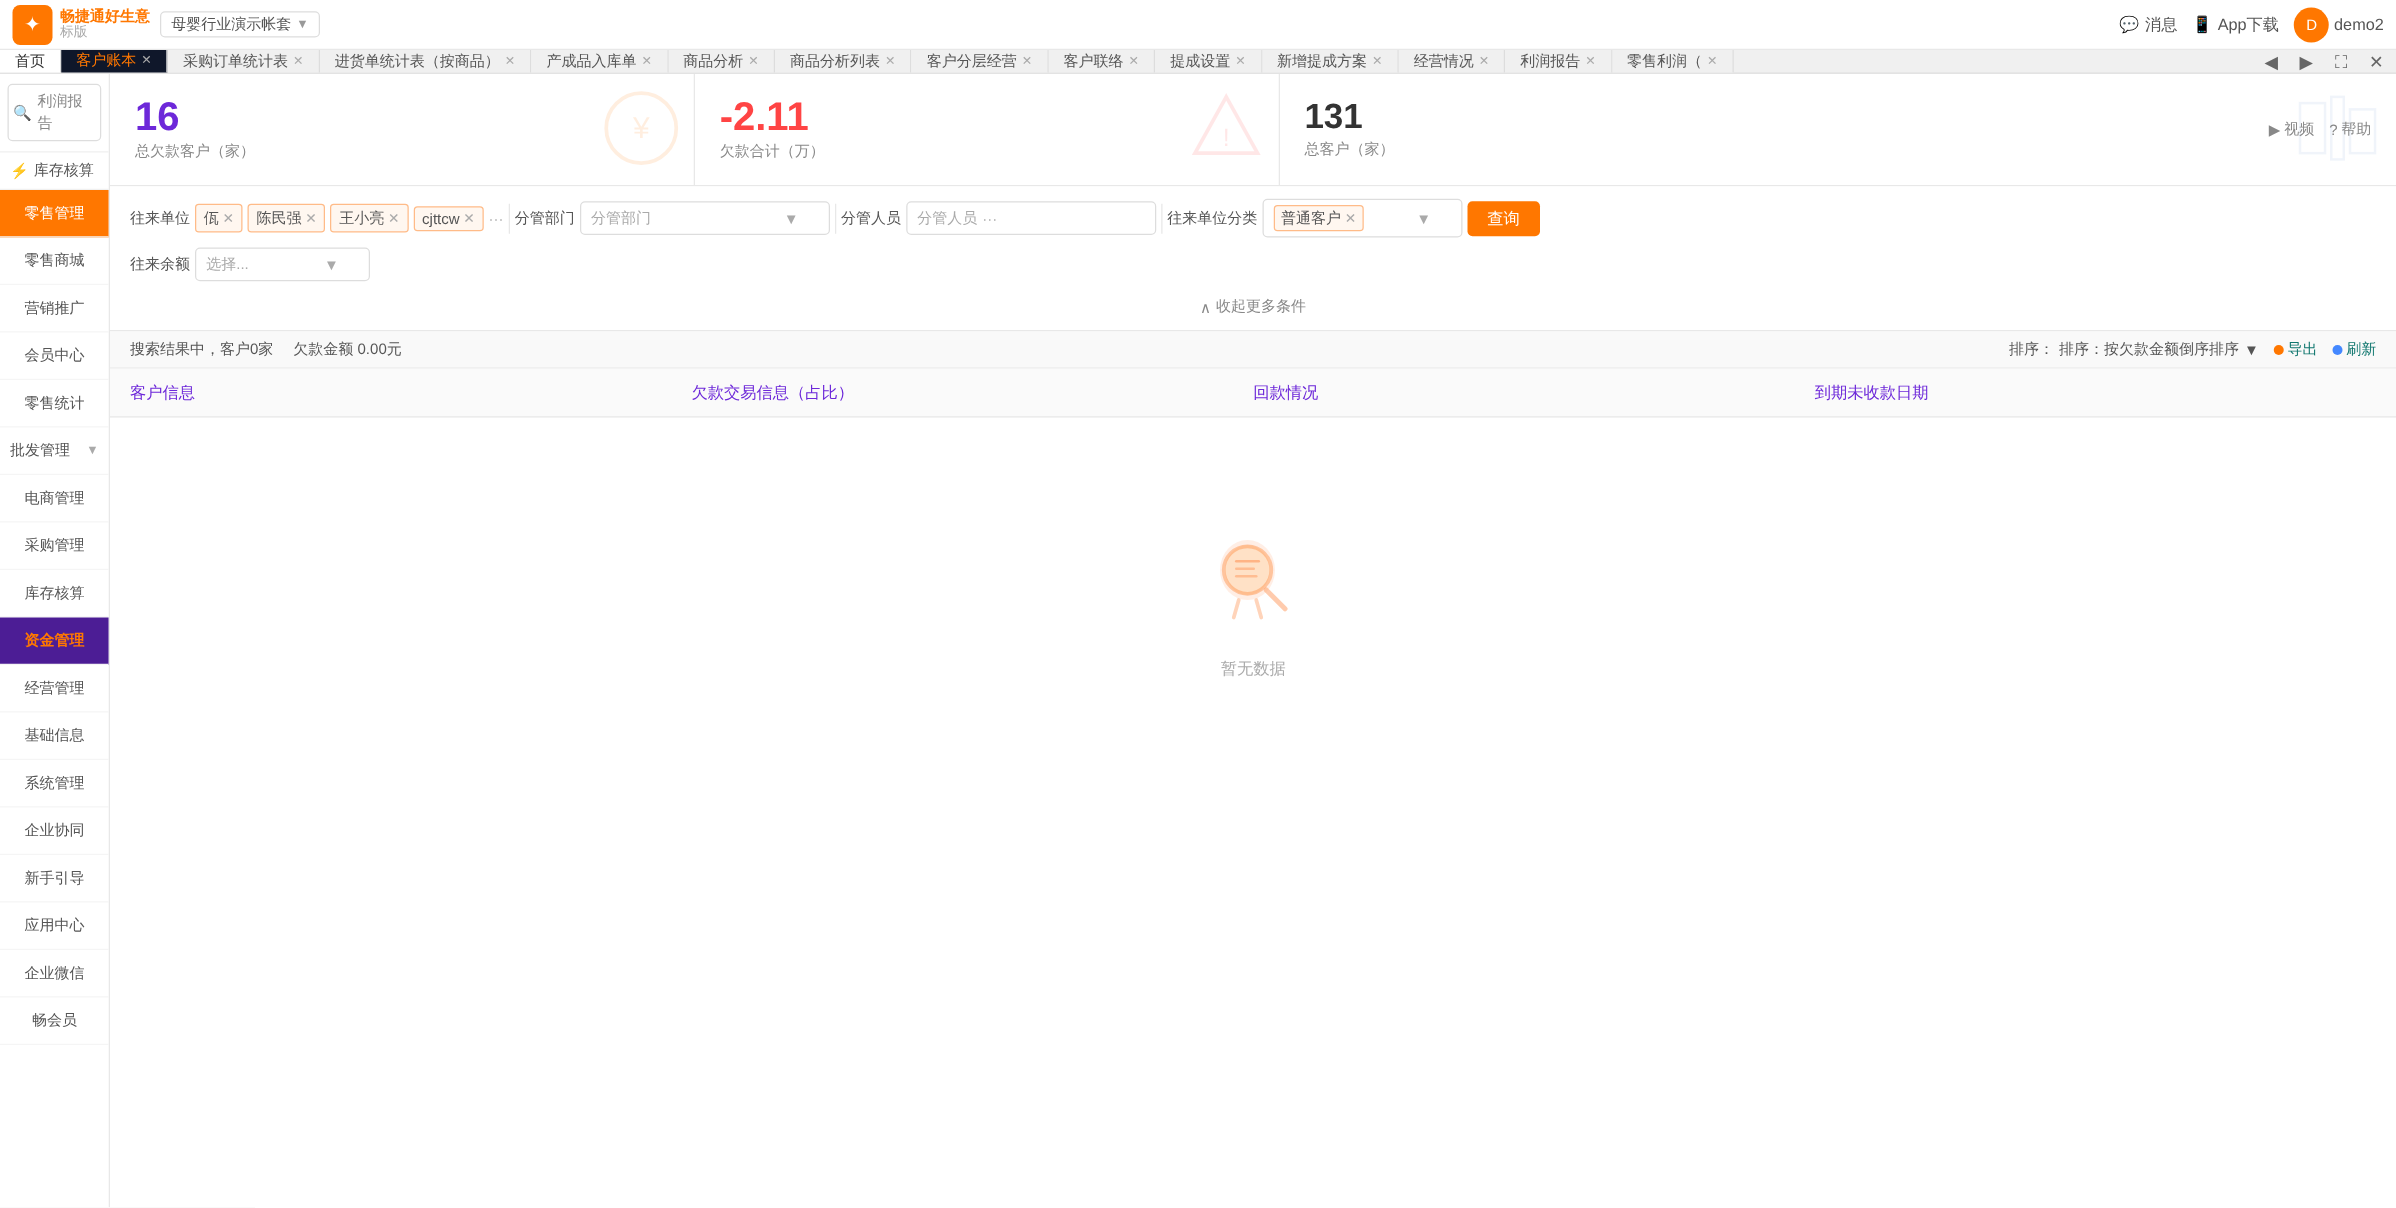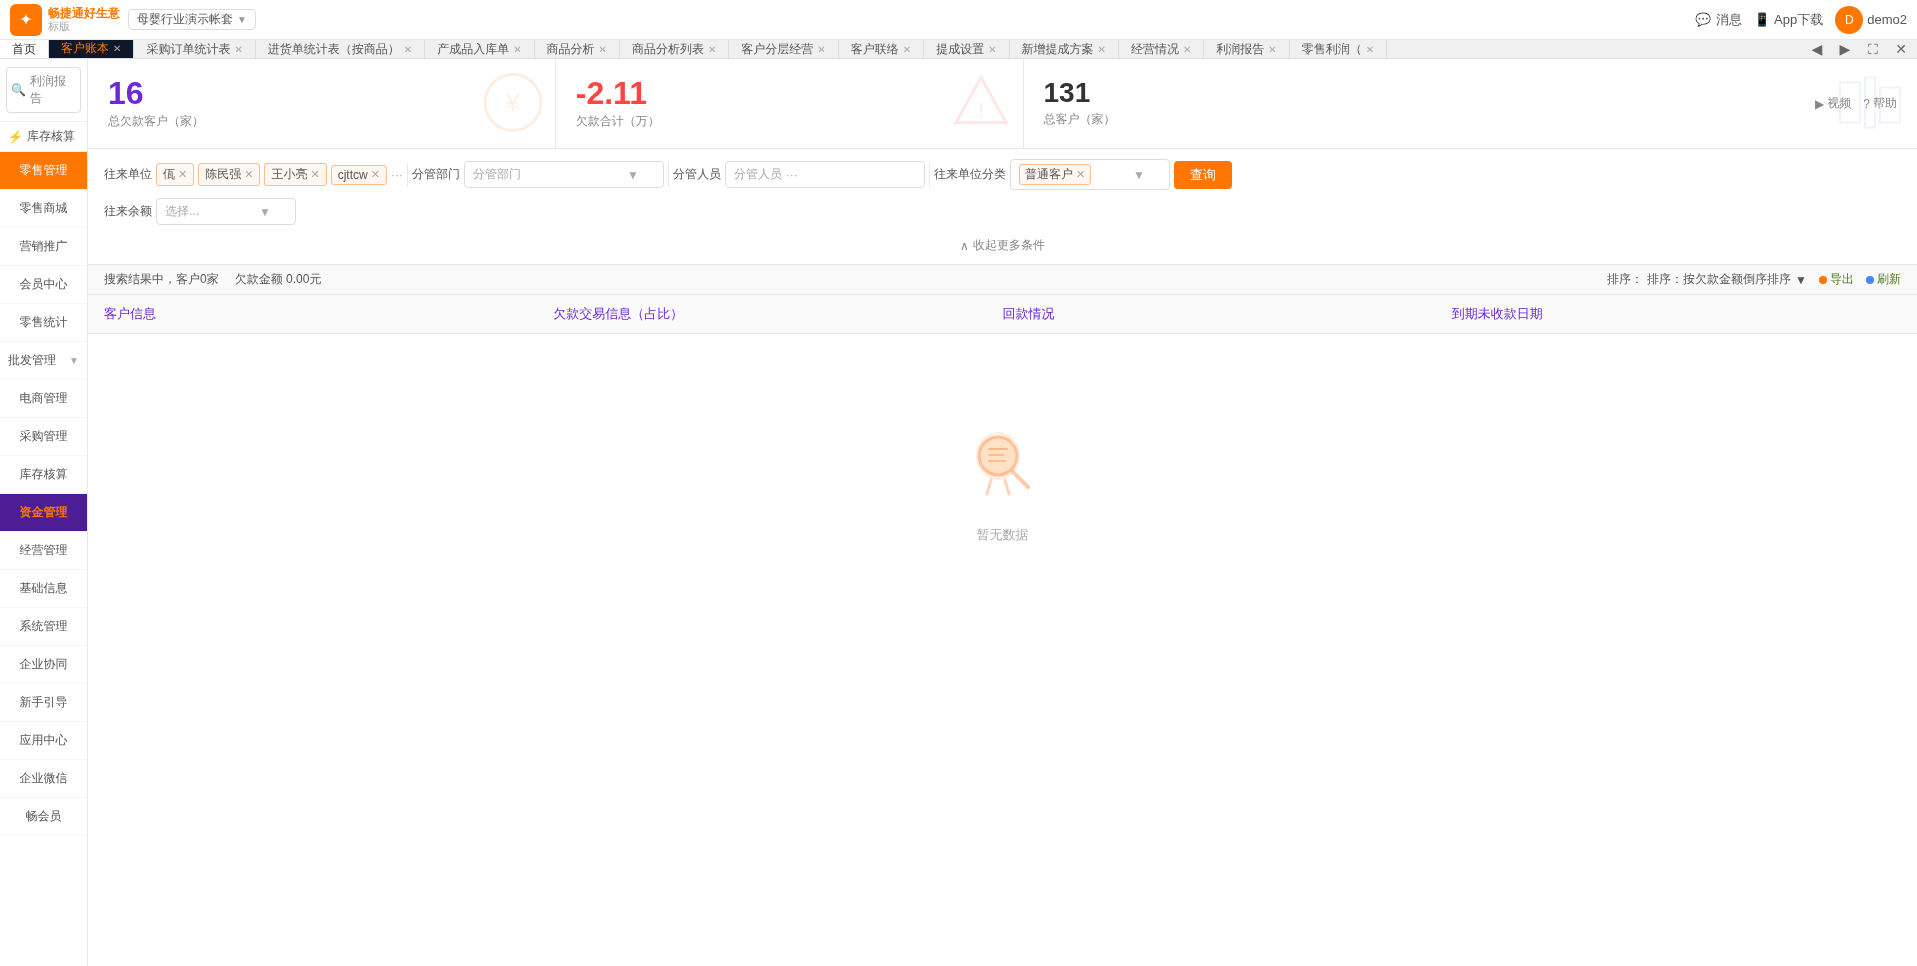--- a/index.html
+++ b/index.html
@@ -214,21 +214,21 @@
       align-items: center;
       justify-content: space-between;
       padding: 6px 16px;
       background: #f9f9f9;
       border-bottom: 1px solid #e8e8e8;
       font-size: 12px;
       color: #555;
     }
     .result-bar-left { display: flex; gap: 16px; }
     .result-bar-right { display: flex; align-items: center; gap: 12px; }
-    .result-action { display: flex; align-items: center; gap: 3px; color: #4d7c0f; cursor: pointer; }
+    .result-action { display: flex; align-items: center; gap: 3px; color: #0f766e; cursor: pointer; }
     .result-action .dot { width: 8px; height: 8px; border-radius: 50%; display: inline-block; }
     .dot-orange { background: #ff7700; }
     .dot-blue { background: #4488ff; }
     .sort-select { display: flex; align-items: center; gap: 4px; cursor: pointer; }
 
     
     .data-table {
       flex: 1;
       background: #fff;
     }

